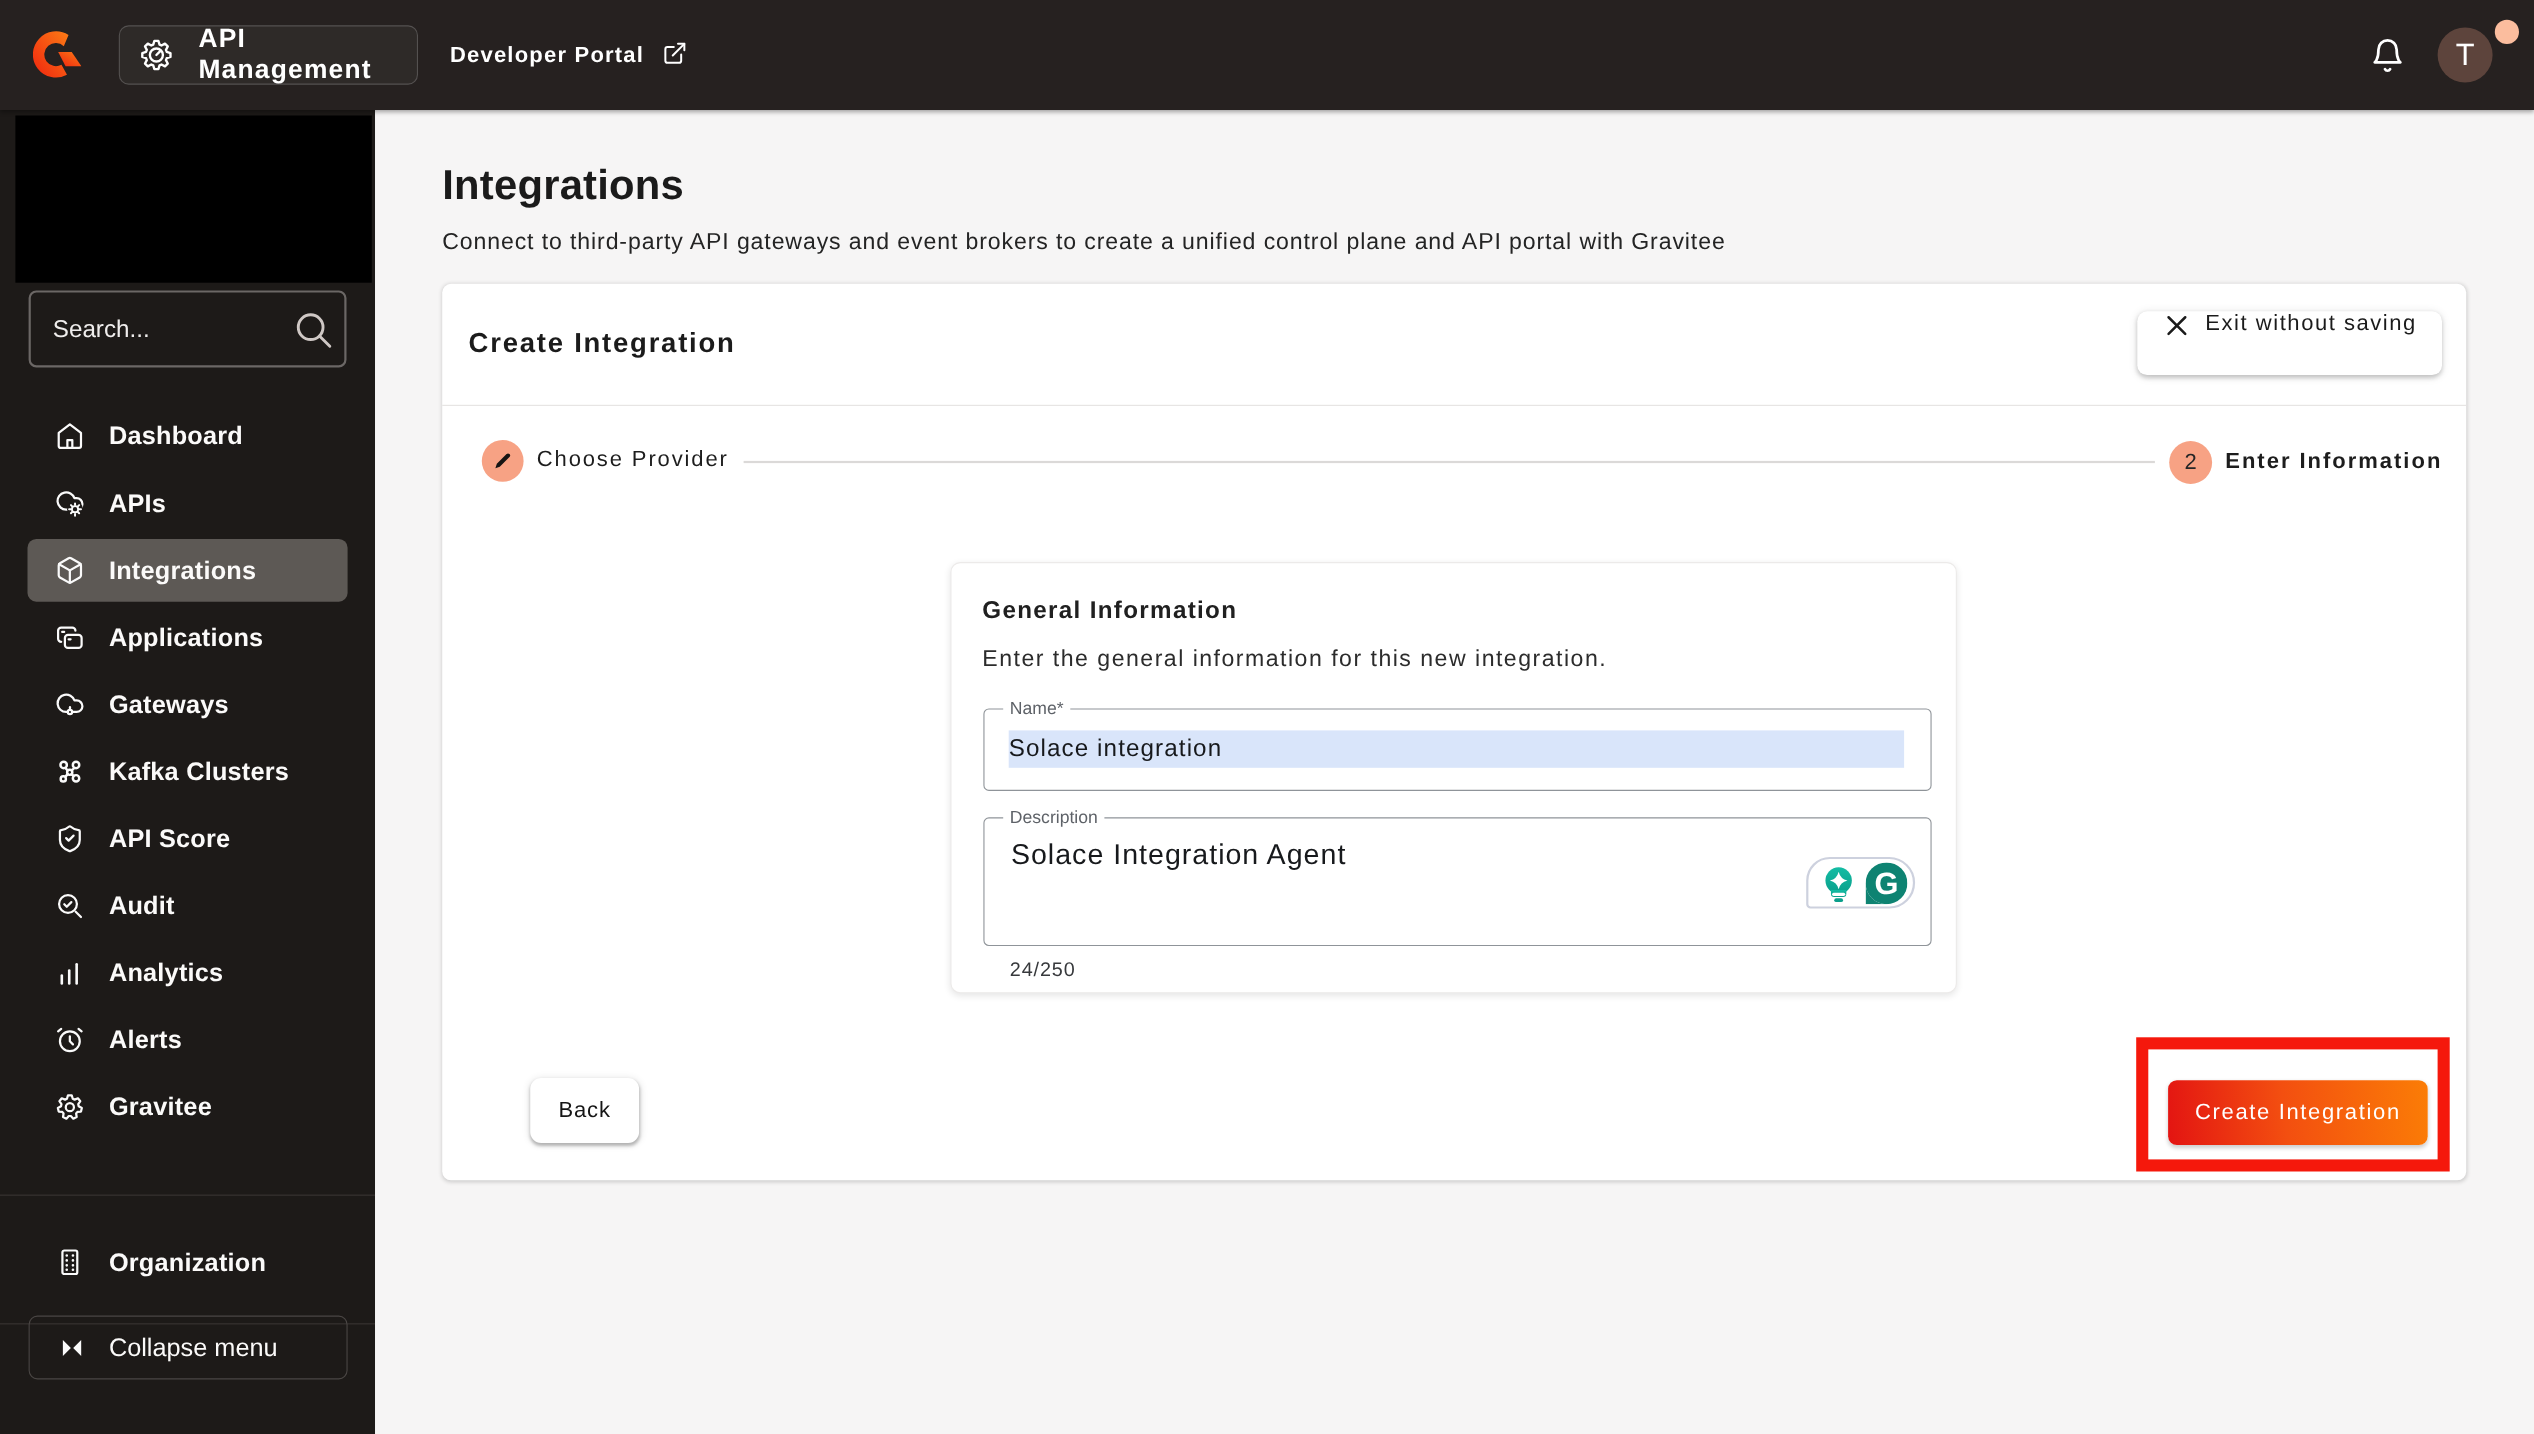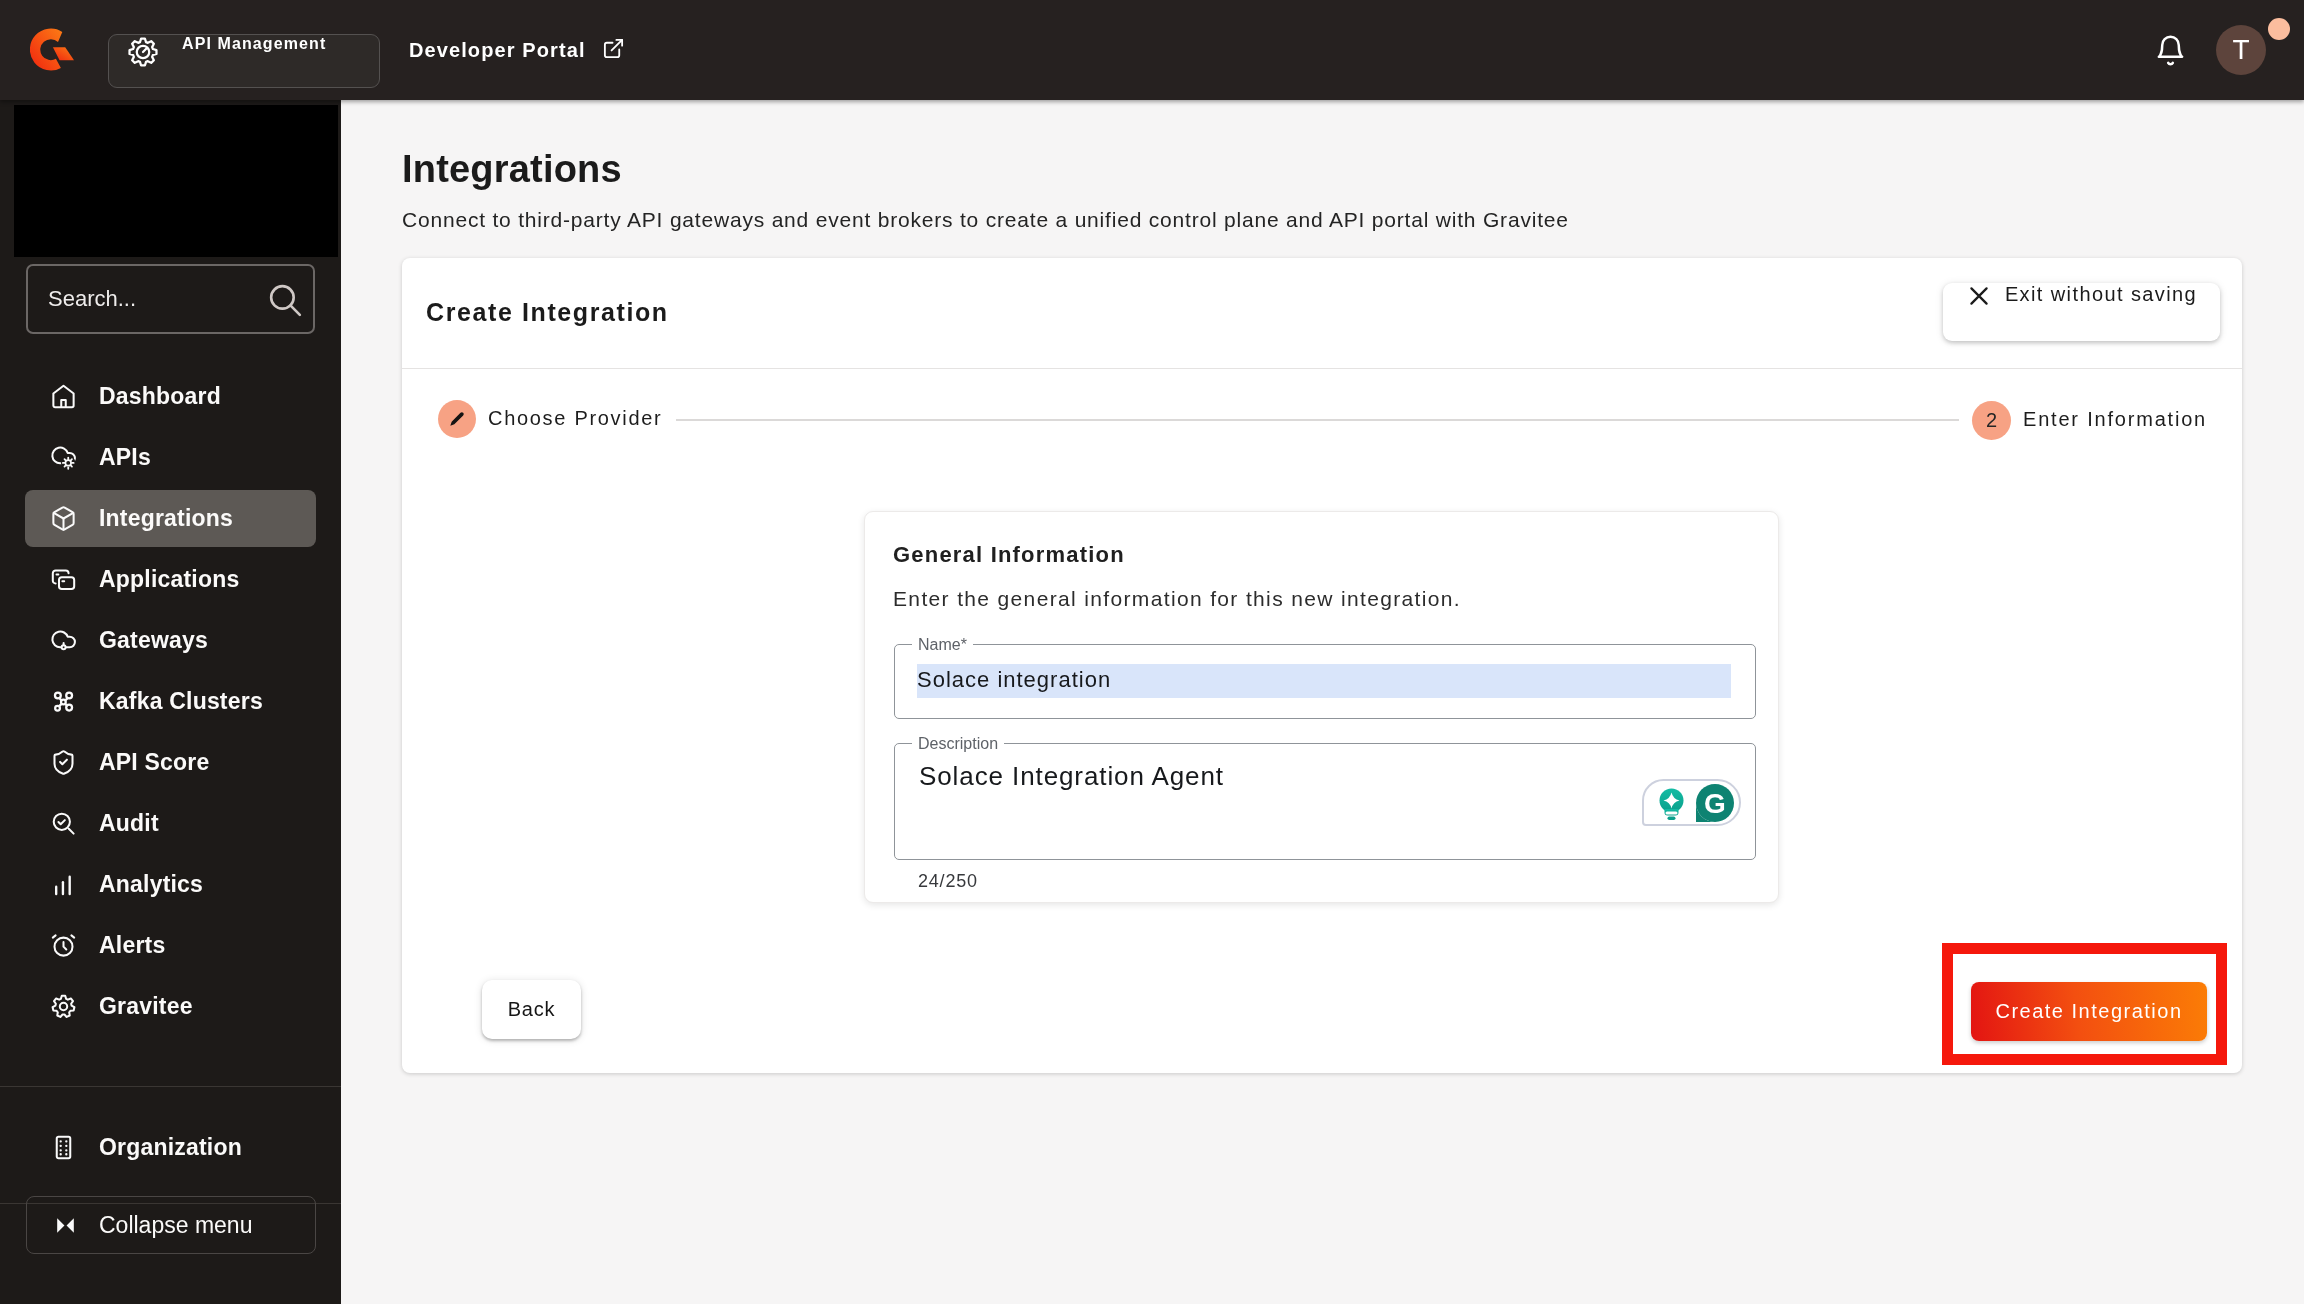--- a/index.html
+++ b/index.html
@@ -2,21 +2,21 @@
 <html><head>
 <meta charset="utf-8">
 <style>
 * { margin:0; padding:0; box-sizing:border-box; }
 html,body { width:2304px; height:1304px; overflow:hidden; font-family:"Liberation Sans", sans-serif; }
 body { position:relative; background:#f6f5f5; }
 
 
 .topbar { position:absolute; left:0; top:0; width:2304px; height:100px; background:#262120; box-shadow:0 2px 4px rgba(0,0,0,0.35); z-index:5; }
 .logo { position:absolute; left:30px; top:27px; }
-.am-btn { position:absolute; left:108px; top:23px; height:54px; width:272px; background:#2e2a28; border:1.5px solid #545150; border-radius:9px; display:flex; align-items:flex-start; padding-left:17px; color:#ffffff; font-size:16px; font-weight:700; letter-spacing:1.1px;margin-top:11px; }
+.am-btn { position:absolute; left:108px; top:23px; height:54px; width:272px; background:#2e2a28; border:1.5px solid #545150; border-radius:9px; display:flex; align-items:center; padding-left:17px; color:#ffffff; font-size:24px; font-weight:700; letter-spacing:1.1px; }
 .am-btn svg { margin-right:22px; }
 .devportal { position:absolute; left:409px; top:0; height:100px; display:flex; align-items:center; color:#ffffff; font-size:20px; font-weight:700; letter-spacing:1.1px; }
 .devportal svg { margin-left:16px; margin-top:-3px; }
 .bell { position:absolute; left:2154px; top:34px; }
 .avatar { position:absolute; left:2216px; top:25px; width:50px; height:50px; border-radius:50%; background:#5d443c; color:#fff; font-size:28px; display:flex; align-items:center; justify-content:center; }
 .avatar-dot { position:absolute; left:2268px; top:18px; width:22px; height:22px; border-radius:50%; background:#fbbd9e; }
 
 
 .sidebar { position:absolute; left:0; top:100px; width:341px; height:1204px; background:#1d1a18; color:#fafafa; }
 .blackbox { position:absolute; left:14px; top:5px; width:324px; height:152px; background:#000; }
@@ -39,21 +39,21 @@
 .ci-title { position:absolute; left:24px; top:40px; font-size:25px; font-weight:700; color:#1b1b1b; letter-spacing:1.6px; }
 .exit-btn { position:absolute; left:1541px; top:25px; width:277px; height:58px; background:#fff; border-radius:9px; box-shadow:0 2px 4px rgba(0,0,0,0.18), 0 1px 9px rgba(0,0,0,0.10); display:flex; justify-content:center; font-size:20px; font-weight:500; color:#1b1b1b; letter-spacing:1.4px; }
 .exit-btn svg { margin-right:13px; }
 .card-div { position:absolute; left:0; top:110px; width:1840px; height:1px; background:#e5e3e2; }
 
 
 .step1-circle { position:absolute; left:36px; top:142px; width:38px; height:38px; border-radius:50%; background:#f7a284; display:flex; align-items:center; justify-content:center; }
 .step1-label { position:absolute; left:86px; top:149px; font-size:20px; font-weight:500; color:#1d1d1d; letter-spacing:1.7px; }
 .step-line { position:absolute; left:274px; top:161px; width:1283px; height:1.6px; background:#dbd9d8; }
 .step2-circle { position:absolute; left:1570px; top:143px; width:39px; height:39px; border-radius:50%; background:#f7a284; display:flex; align-items:center; justify-content:center; font-size:20px; font-weight:500; color:#262626; }
-.step2-label { position:absolute; left:1621px; top:150px; font-size:20px; font-weight:400; color:#1d1d1d; letter-spacing:1.8px; }
+.step2-label { position:absolute; left:1621px; top:150px; font-size:20px; font-weight:700; color:#1d1d1d; letter-spacing:1.8px; }
 
 
 .inner { position:absolute; left:462px; top:253px; width:915px; height:392px; background:#fff; border-radius:9px; border:1px solid #eceae9; box-shadow:0 2px 7px rgba(0,0,0,0.10); }
 .gi-title { position:absolute; left:28px; top:30px; font-size:22px; font-weight:700; color:#202020; letter-spacing:1.2px; }
 .gi-sub { position:absolute; left:28px; top:75px; font-size:21px; color:#2c2c2c; letter-spacing:1.35px; }
 .field { position:absolute; left:29px; width:862px; border:1px solid #8f9499; border-radius:5px; background:#fff; }
 .f-name { top:132px; height:75px; }
 .f-desc { top:231px; height:117px;padding-left:48px; }
 .flabel { position:absolute; left:17px; top:-9px; background:#fff; padding:0 6px; font-size:16px; color:#5e6268; }
 .nametext { position:absolute; left:22px; top:19px; font-size:22px; color:#17191c; background:#d9e5fa; width:814px; height:34px; line-height:31px; letter-spacing:1.0px; }

